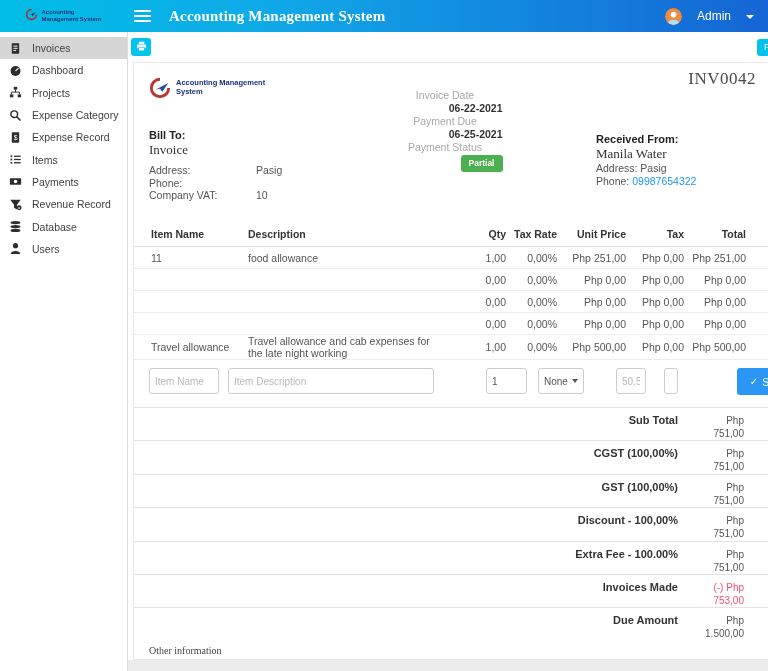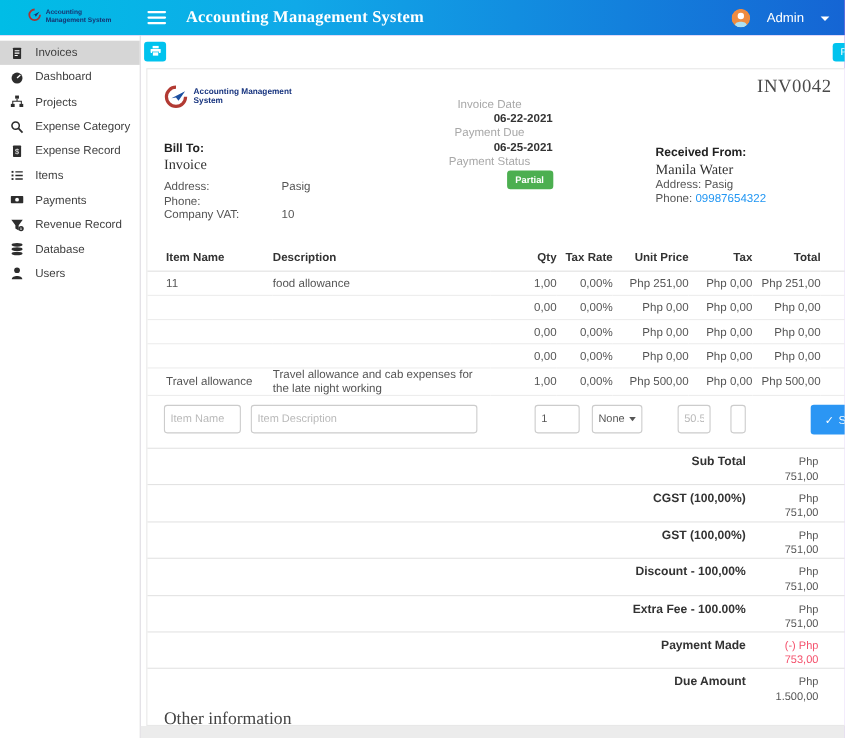--- a/index.html
+++ b/index.html
@@ -83,21 +83,21 @@
   .btn-save .chk { font-size:10px; }
 
   
   .totals { margin-top:11px; }
   .trow { display:flex; justify-content:flex-end; align-items:flex-start; border-top:1px solid #e3e3e3; padding:6px 48px 0 0; height:33.4px; }
   .tlabel { font-size:11px; font-weight:bold; color:#333; }
   .tval { width:62px; margin-left:4px; text-align:right; font-size:10px; color:#555; line-height:13px; }
   .tval span { display:block; }
   .trow.negative .tval { color:#f4516c; }
 
-  .other-info { position:absolute; left:15px; top:582px; font-family:"Liberation Serif", serif; font-size:16px; color:#444; }
+  .other-info { position:absolute; left:15px; top:582px; font-family:"Liberation Serif", serif; font-size:10px; color:#444; }
 
   .bottom-strip { height:11px; background:#ececec; }
 </style>
 </head>
 <body>
 
 <div class="page">
 
   <header class="topbar">
     <div class="brand">
@@ -428,21 +428,21 @@
               </span>
           </div>
           <div class="trow">
             <span class="tlabel">Extra Fee - 100.00%</span>
             <span class="tval">
                 <span>Php</span>
                 <span>751,00</span>
               </span>
           </div>
           <div class="trow negative">
-            <span class="tlabel">Payment Made</span>
+            <span class="tlabel">Invoices Made</span>
             <span class="tval">
                 <span>(-) Php</span>
                 <span>753,00</span>
               </span>
           </div>
           <div class="trow">
             <span class="tlabel">Due Amount</span>
             <span class="tval">
                 <span>Php</span>
                 <span>1.500,00</span>

